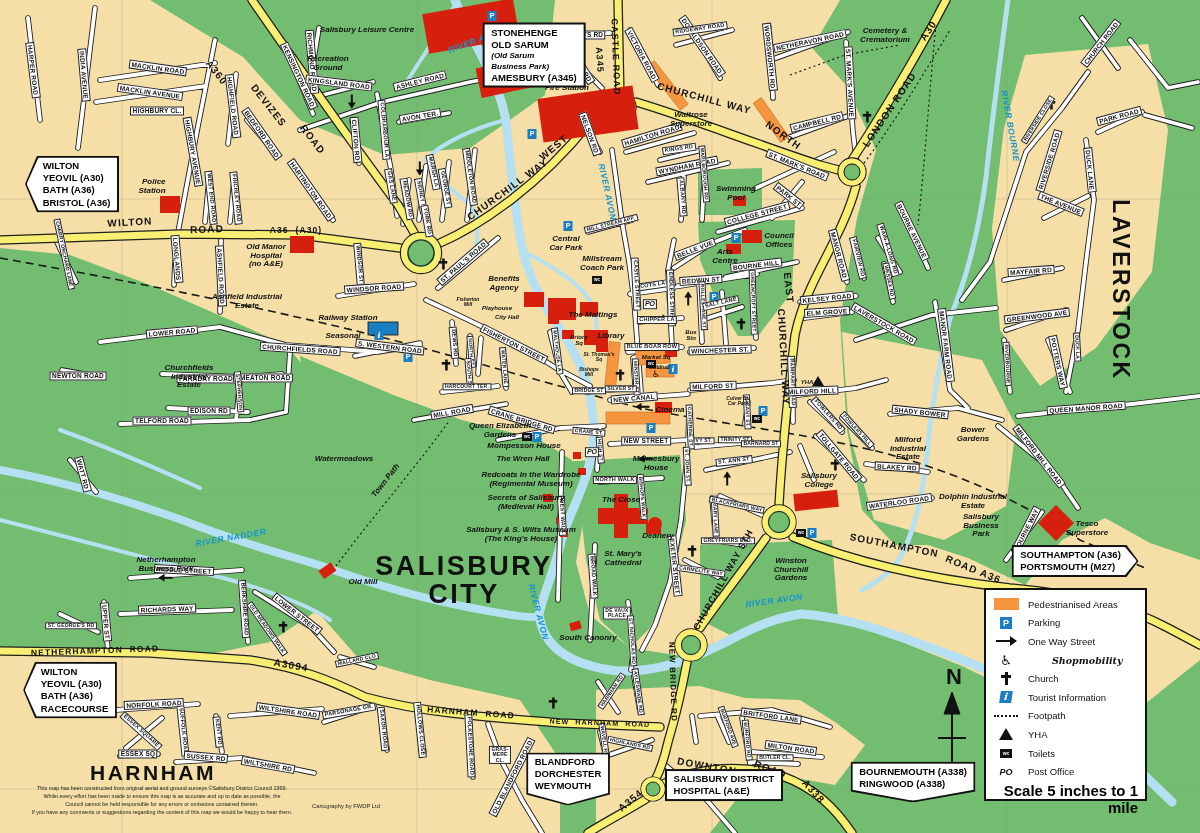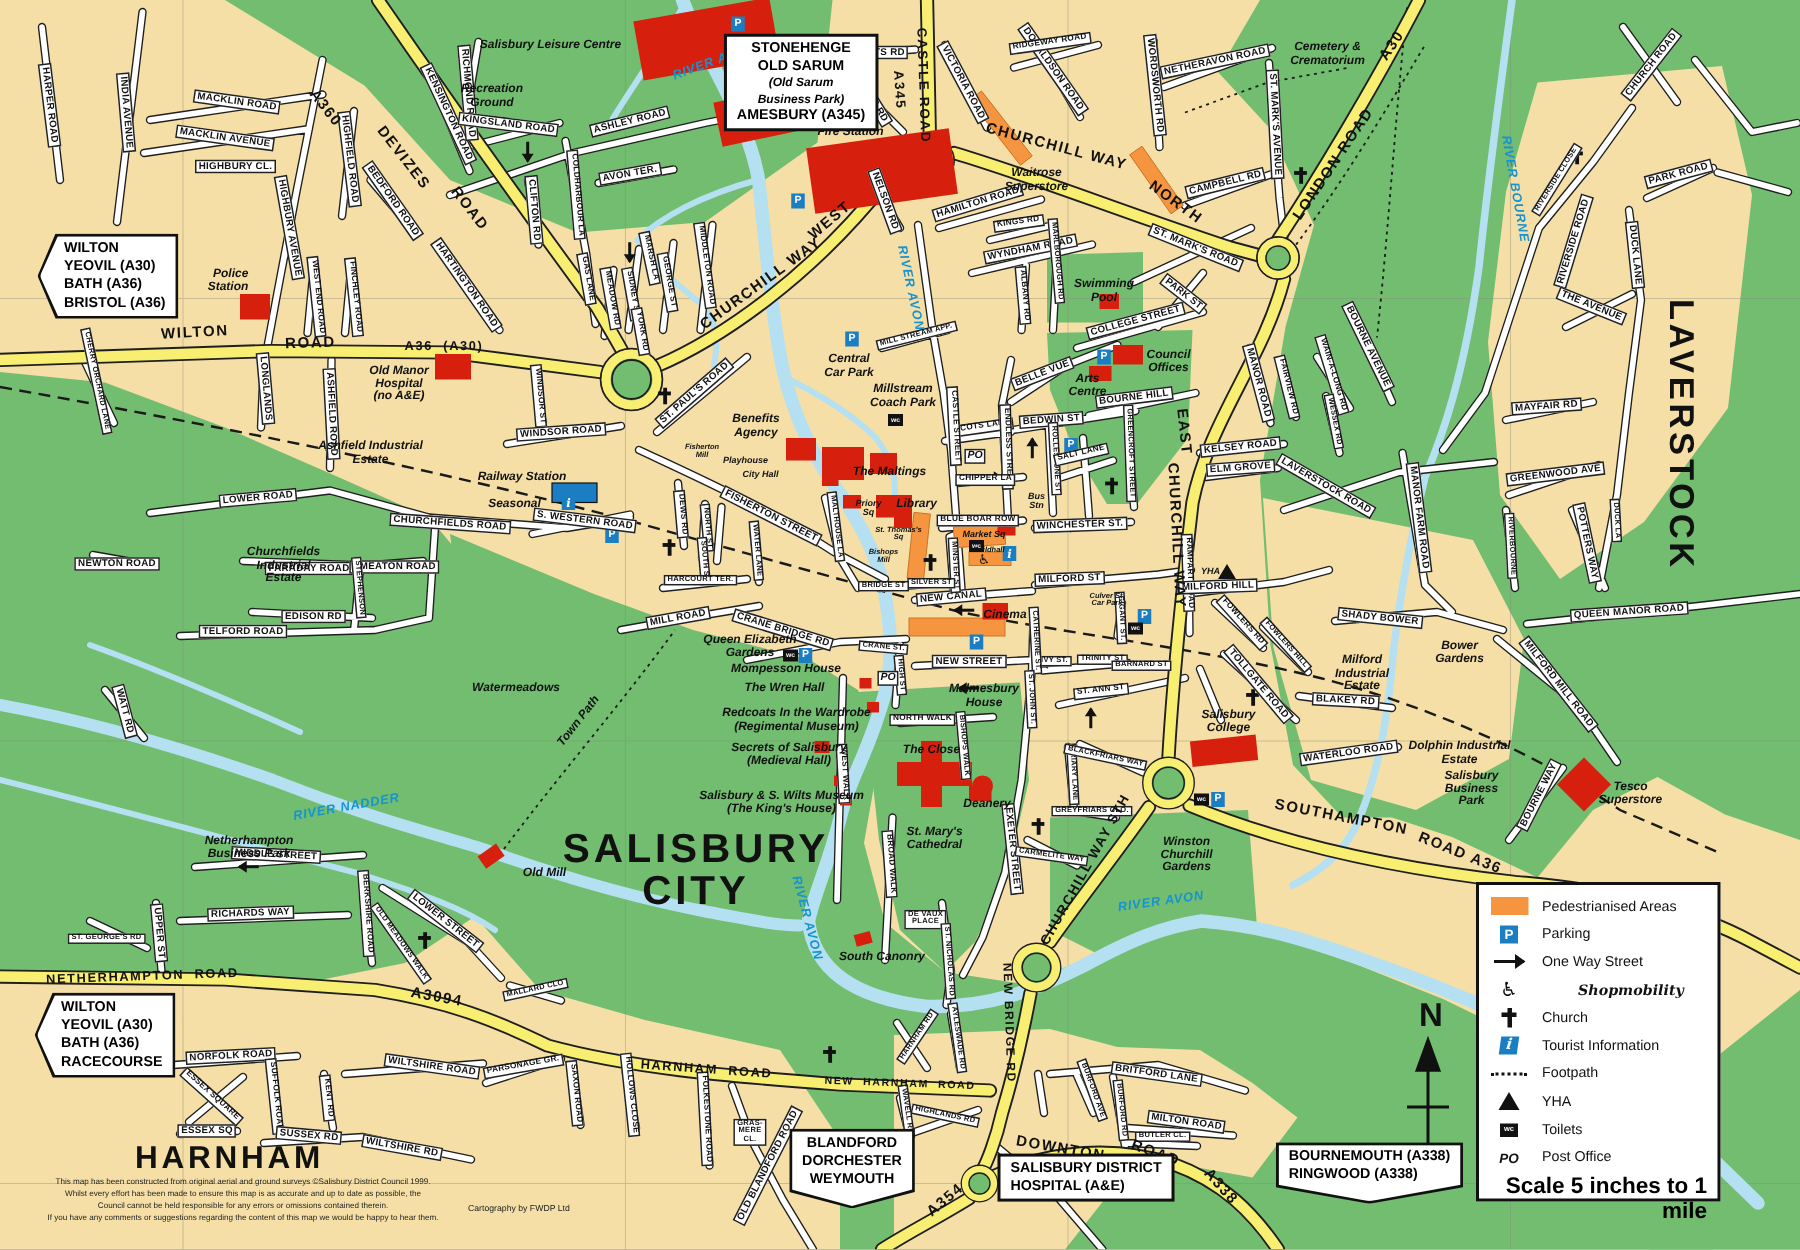--- a/index.html
+++ b/index.html
@@ -20,21 +20,21 @@
   .signI{background:#fff;margin:1.6px;padding:2px 7px;font-weight:bold;font-size:9.5px;line-height:1.3;white-space:nowrap;text-align:left;}
   .signSmall{font-style:italic;font-size:8px;font-weight:bold;}
   .pt-up,.pt-up .signI{clip-path:polygon(50% 0,100% 12px,100% 100%,0 100%,0 12px);}
   .pt-up .signI{padding-top:12px;}
   .pt-down,.pt-down .signI{clip-path:polygon(0 0,100% 0,100% calc(100% - 11px),50% 100%,0 calc(100% - 11px));}
   .pt-down .signI{padding-bottom:11px;}
   .pt-left,.pt-left .signI{clip-path:polygon(0 50%,12px 0,100% 0,100% 100%,12px 100%);}
   .pt-left .signI{padding-left:16px;}
   .pt-right,.pt-right .signI{clip-path:polygon(0 0,calc(100% - 12px) 0,100% 50%,calc(100% - 12px) 100%,0 100%);}
   .pt-right .signI{padding-right:16px;}
-  .sign-center .signI{text-align:center;}
+  .sign-center .signI{}
   
   #legend{position:absolute;left:984px;top:588px;width:163px;height:213px;background:#fff;border:2px solid #111;
           box-sizing:border-box;padding:5px 7px;z-index:50;}
   .lrow{display:flex;align-items:center;gap:9px;height:18.6px;}
   .lico{width:26px;display:flex;justify-content:center;flex:none;}
   .ltxt{font-size:9.5px;color:#111;}
   .lrow.shopmobility .ltxt{font-style:italic;font-weight:bold;font-family:"DejaVu Serif",serif;margin-left:24px;}
   .lscale{font-size:15px;font-weight:bold;text-align:right;margin-top:1px;}
   
   .ic{display:inline-flex;align-items:center;justify-content:center;flex:none;}
@@ -626,20 +626,26 @@
     </div>
     <div class="signO sign-center" style="left: 534px; top: 55px;">
       <div class="signI">
         <div>STONEHENGE</div>
         <div>OLD SARUM</div>
         <div class="signSmall">(Old Sarum</div>
         <div class="signSmall">Business Park)</div>
         <div>AMESBURY (A345)</div>
       </div>
     </div>
+    <div class="signO pt-right" style="left: 1075px; top: 561px;">
+      <div class="signI">
+        <div>SOUTHAMPTON (A36)</div>
+        <div>PORTSMOUTH (M27)</div>
+      </div>
+    </div>
     <div class="signO pt-left" style="left: 70px; top: 690px;">
       <div class="signI">
         <div>WILTON</div>
         <div>YEOVIL (A30)</div>
         <div>BATH (A36)</div>
         <div>RACECOURSE</div>
       </div>
     </div>
     <div class="signO pt-down sign-center" style="left: 568px; top: 779px;">
       <div class="signI">

